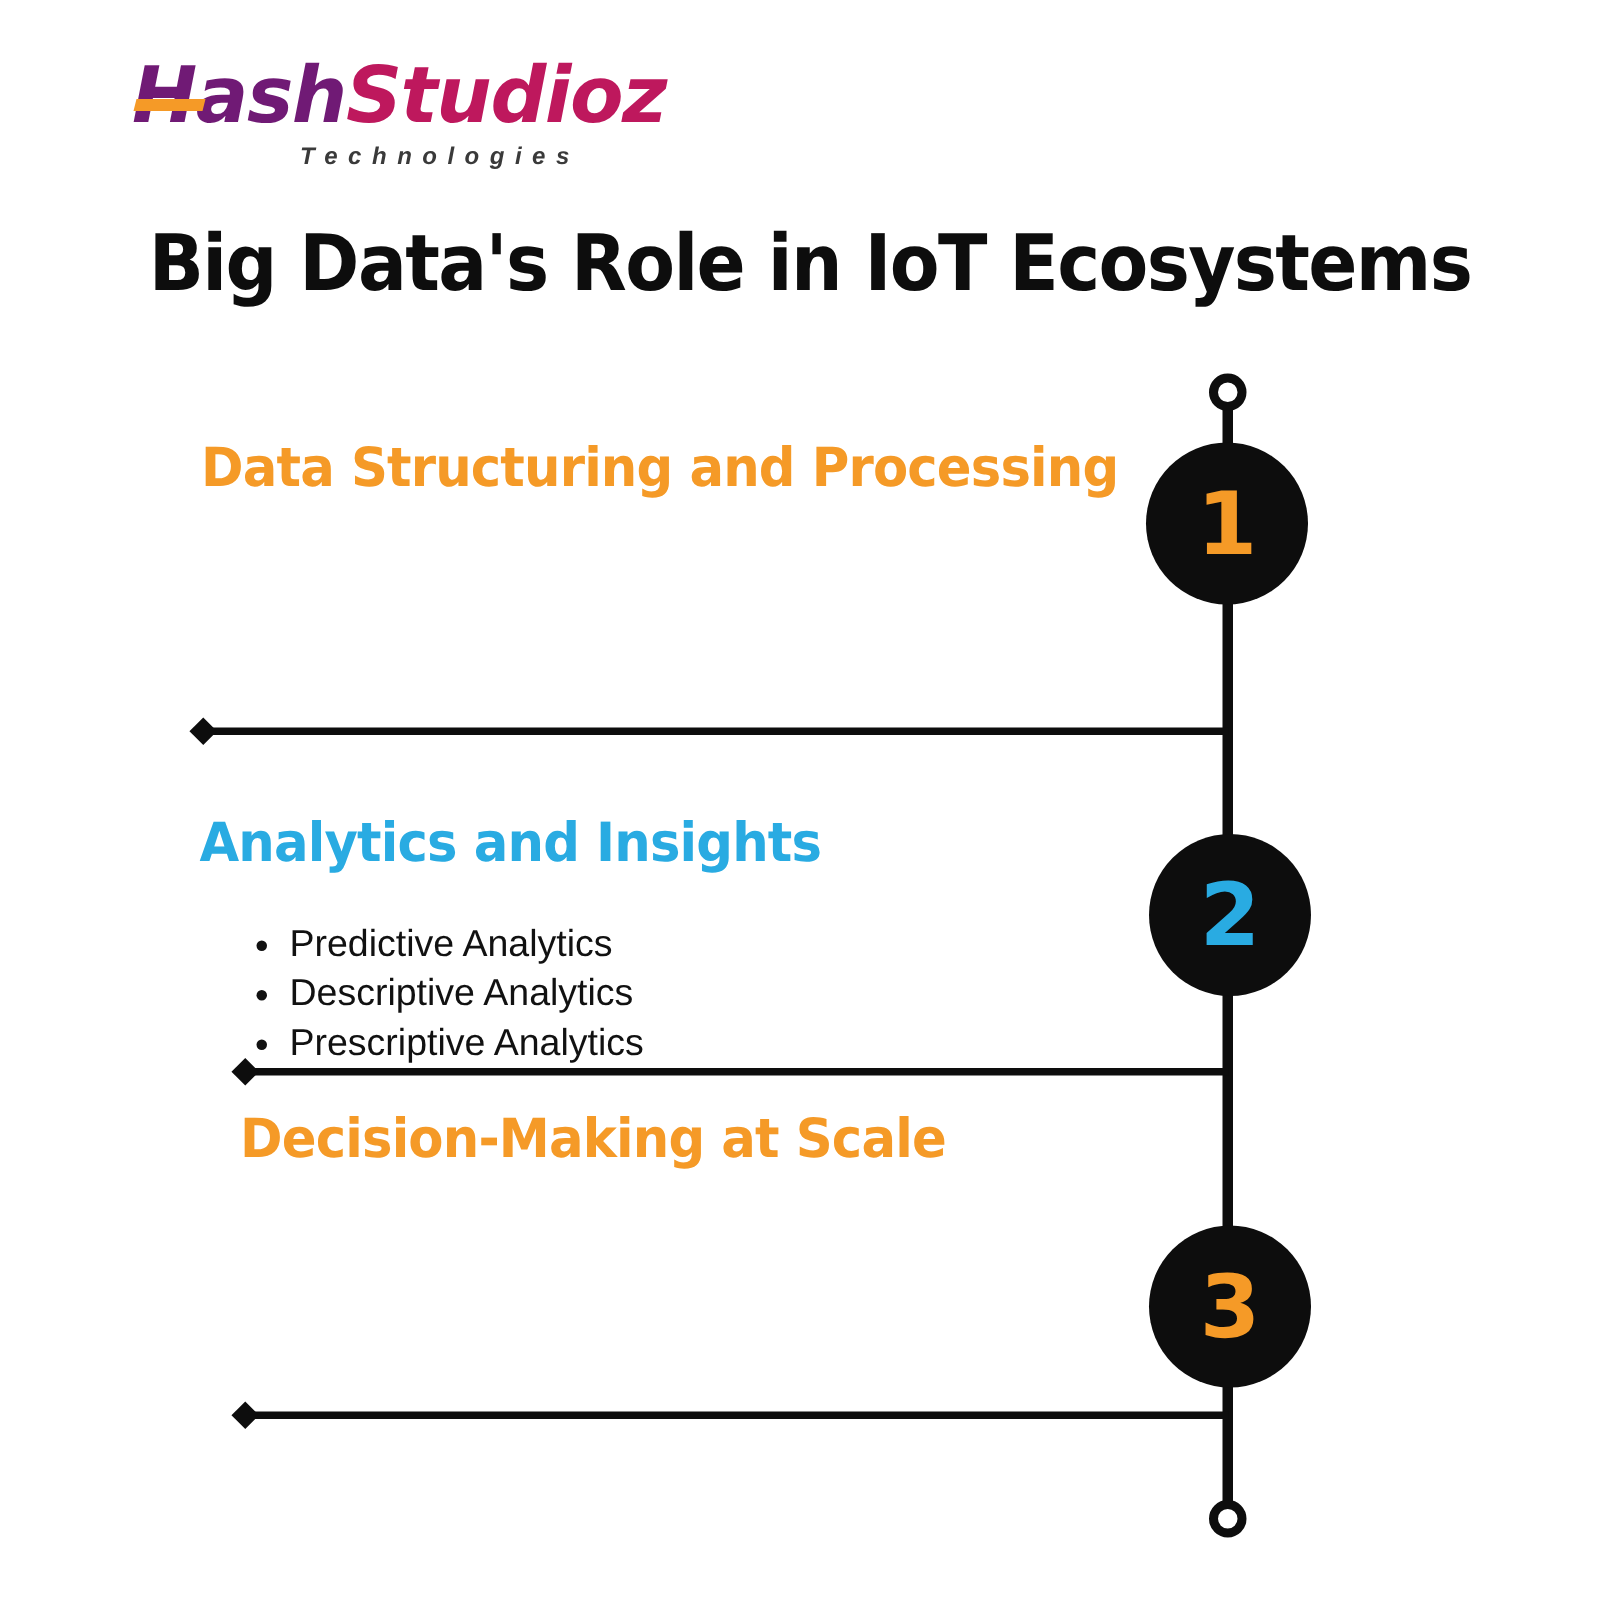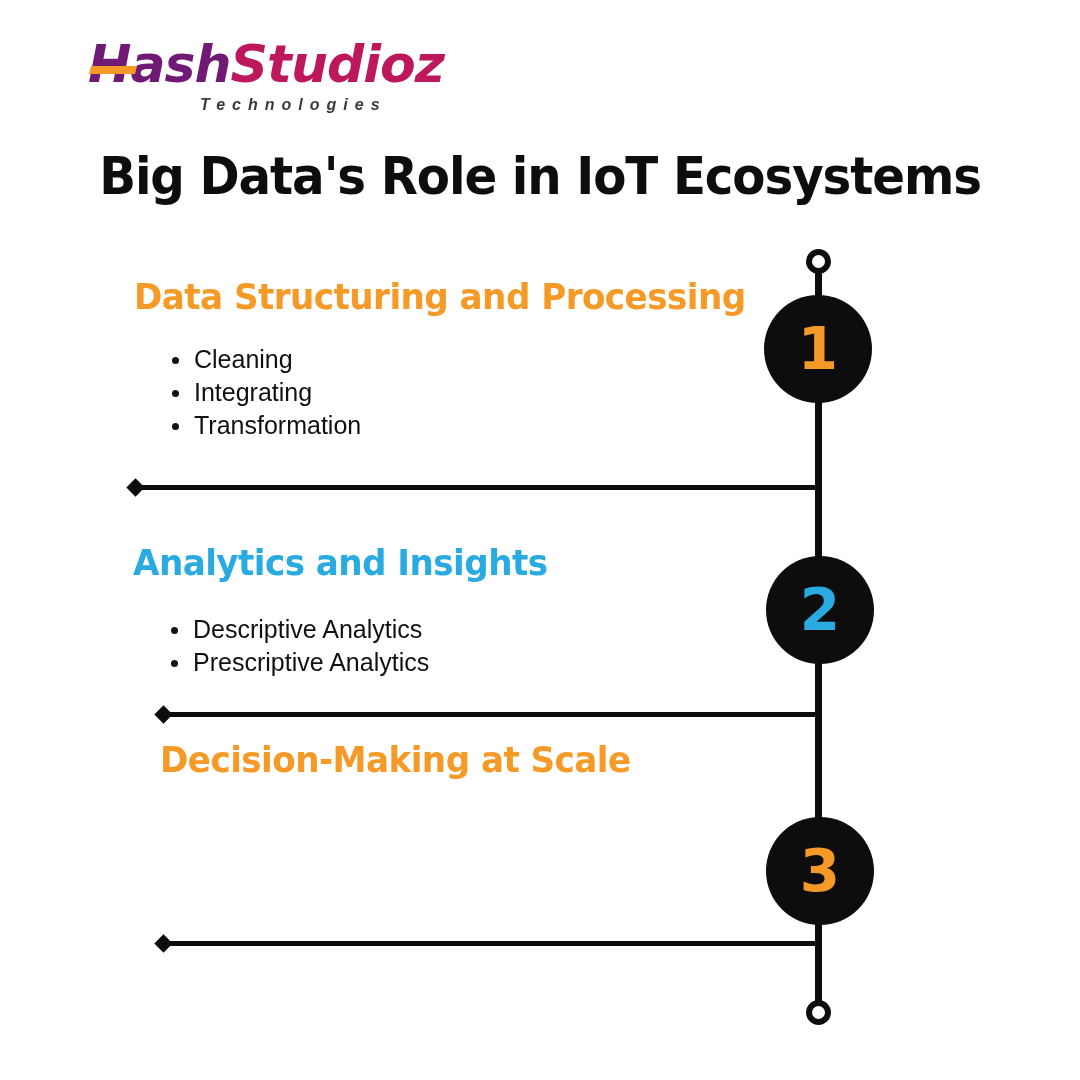--- a/index.html
+++ b/index.html
@@ -165,21 +165,21 @@
     content: "";
     position: absolute;
     left: 14px;
     top: 14px;
     width: 7px;
     height: 7px;
     border-radius: 50%;
     background: #111111;
   }
 
-  #section-1 { left: 134px; top: 276px; }
+  #section-1 { left: 134px; top: 292px; }
   #section-1 .bullets { margin-top: 26px; margin-left: 24px; }
 
   #section-2 { left: 133px; top: 524px; margin-top: 18px; }
   #section-2 .bullets { margin-top: 30px; margin-left: 24px; }
 
   #section-3 { left: 160px; top: 739px; }
   #section-3 .bullets { margin-top: 30px; margin-left: 24px; }
 </style>
 </head>
 <body>
@@ -207,30 +207,26 @@
 <div id="node-3" class="node">
   <span style="color:#F59A27">3</span>
 </div>
 
 <div id="sep-1" class="separator"></div>
 <div id="sep-2" class="separator"></div>
 <div id="sep-3" class="separator"></div>
 
 <div id="section-1" class="section">
   <h2 class="section-heading heading-orange">Data Structuring and Processing</h2>
-  <ul class="bullets">
-    <li>Cleaning</li>
-    <li>Integrating</li>
-    <li>Transformation</li>
-  </ul>
 </div>
 
 <div id="section-2" class="section">
   <h2 class="section-heading heading-blue">Analytics and Insights</h2>
   <ul class="bullets">
+    <li>Predictive Analytics</li>
     <li>Descriptive Analytics</li>
     <li>Prescriptive Analytics</li>
   </ul>
 </div>
 
 <div id="section-3" class="section">
   <h2 class="section-heading heading-orange">Decision-Making at Scale</h2>
 </div>
 
 </body></html>

